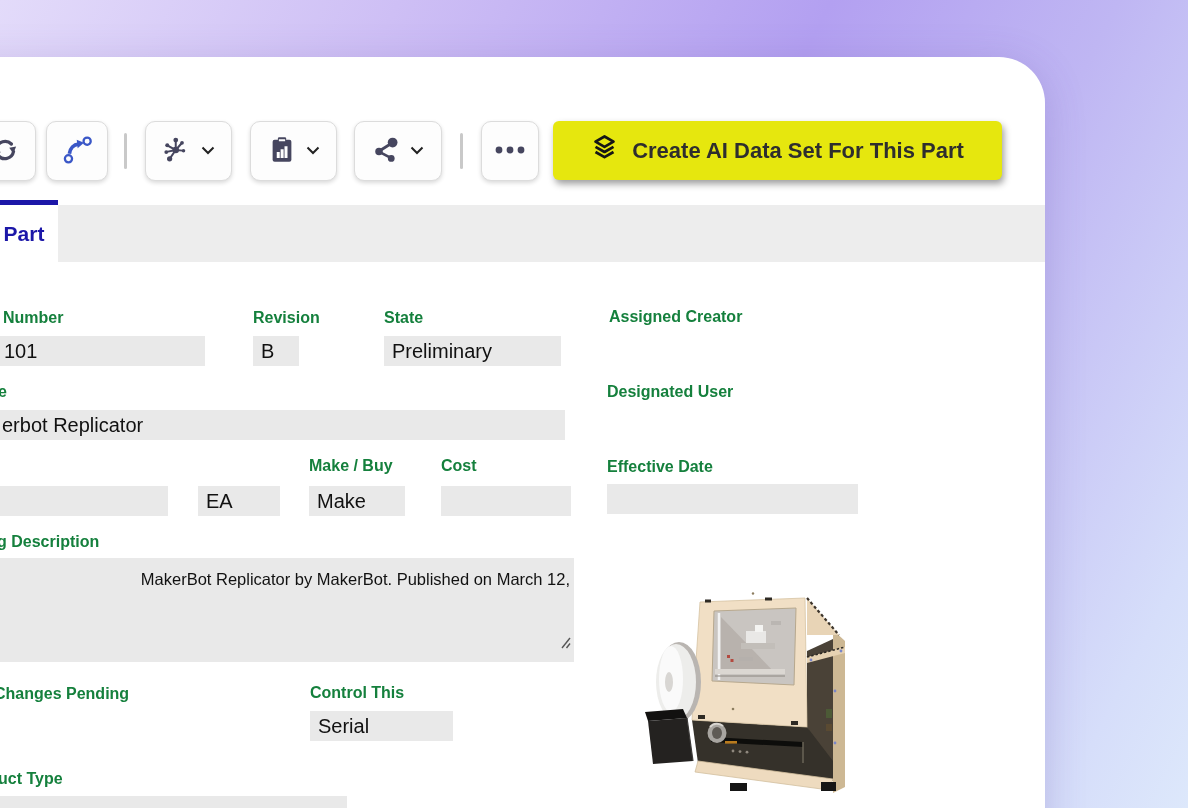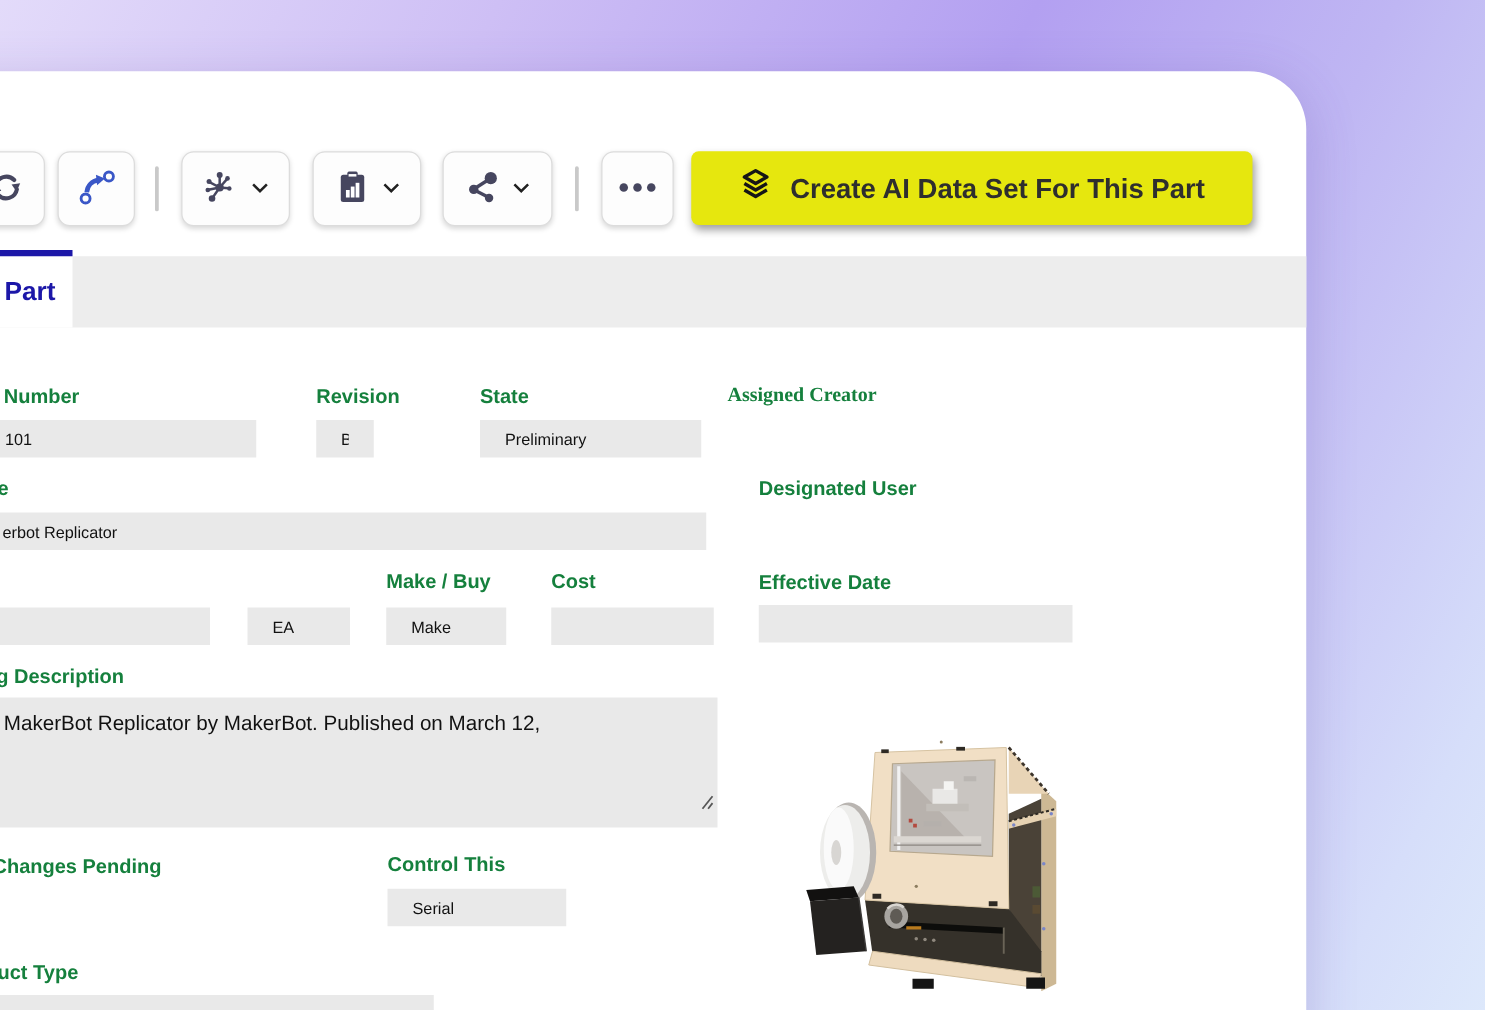--- a/index.html
+++ b/index.html
@@ -38,21 +38,21 @@
     left:-10px; top:200px; width:68px; height:62px; background:#ffffff;
     border-top:5px solid #1c17a8;
     display:flex; align-items:center; justify-content:center;
     color:#1c17a8; font-size:21px; font-weight:600; cursor:pointer;
   }
   
   .label{ font-size:16px; font-weight:bold; color:#15803d; white-space:nowrap; }
   .input{
     background:#e9e9e9; border:none; height:30px;
     font-family:"Liberation Sans", sans-serif;
-    font-size:13px; color:#111; padding:0 20px; outline:none;
+    font-size:20px; color:#111; padding:0 8px; outline:none;
   }
   .ta{
     background:#e9e9e9; font-size:16.5px; color:#111;
     padding:6px 4px 0 3px; line-height:31px; cursor:text;
   }
   .rz{ position:absolute; right:3px; bottom:3px; }
 </style>
 </head>
 <body>
 
@@ -172,21 +172,21 @@
 
 <div class="abs label" style="left:3px;top:309px;">Number</div>
 <input class="abs input" style="left: 0px; top: 336px; width: 205px; padding-left: 4px;" value="101">
 
 <div class="abs label" style="left:253px;top:309px;">Revision</div>
 <input class="abs input" style="left: 253px; top: 336px; width: 46px;" value="B">
 
 <div class="abs label" style="left:384px;top:309px;">State</div>
 <input class="abs input" style="left: 384px; top: 336px; width: 177px;" value="Preliminary">
 
-<div class="abs label" style="left:582px;top:308px;font-family:Liberation Serif, serif;">Assigned Creator</div>
+<div class="abs label" style="left:609px;top:308px;">Assigned Creator</div>
 
 <div class="abs label" style="left:-2px;top:383px;">e</div>
 <input class="abs input" style="left: -2px; top: 410px; width: 567px; padding-left: 4px;" value="erbot Replicator">
 
 <div class="abs label" style="left:607px;top:383px;">Designated User</div>
 
 <input class="abs input" style="left: 0px; top: 486px; width: 168px;">
 
 <div class="abs label" style="left:198px;top:459px;margin-top:34px;">Unit</div>
 <input class="abs input" style="left: 198px; top: 486px; width: 82px;" value="EA">
@@ -194,21 +194,21 @@
 <div class="abs label" style="left:309px;top:457px;">Make / Buy</div>
 <input class="abs input" style="left: 309px; top: 486px; width: 96px;" value="Make">
 
 <div class="abs label" style="left:441px;top:457px;">Cost</div>
 <input class="abs input" style="left: 441px; top: 486px; width: 130px;" value="">
 
 <div class="abs label" style="left:607px;top:458px;">Effective Date</div>
 <input class="abs input" style="left: 607px; top: 484px; width: 251px;" value="">
 
 <div class="abs label" style="left:-3px;top:533px;">g Description</div>
-<div class="abs ta" style="left:0;top:558px;width:574px;height:104px;">
+<div class="abs ta" style="left:0;top:558px;width:574px;height:104px;text-align:right;">
   <div>MakerBot Replicator by MakerBot. Published on March 12,</div>
   <span class="rz">
     <svg width="13" height="13" viewBox="0 0 13 13">
       <line x1="4" y1="12" x2="12" y2="2" stroke="#555" stroke-width="1.4"></line>
       <line x1="8.5" y1="12" x2="12" y2="7.5" stroke="#555" stroke-width="1.4"></line>
     </svg>
   </span>
 </div>
 
 <div class="abs label" style="left:-6px;top:685px;">Changes Pending</div>

